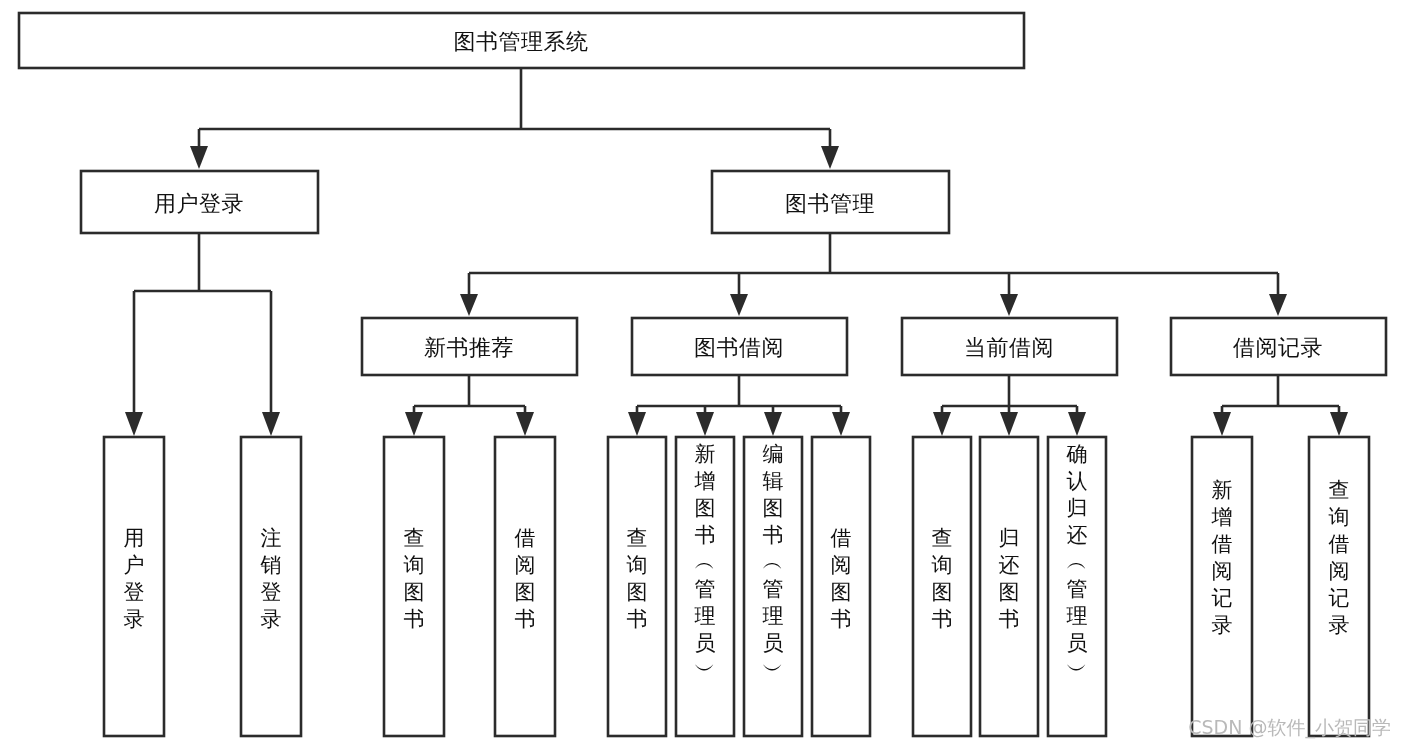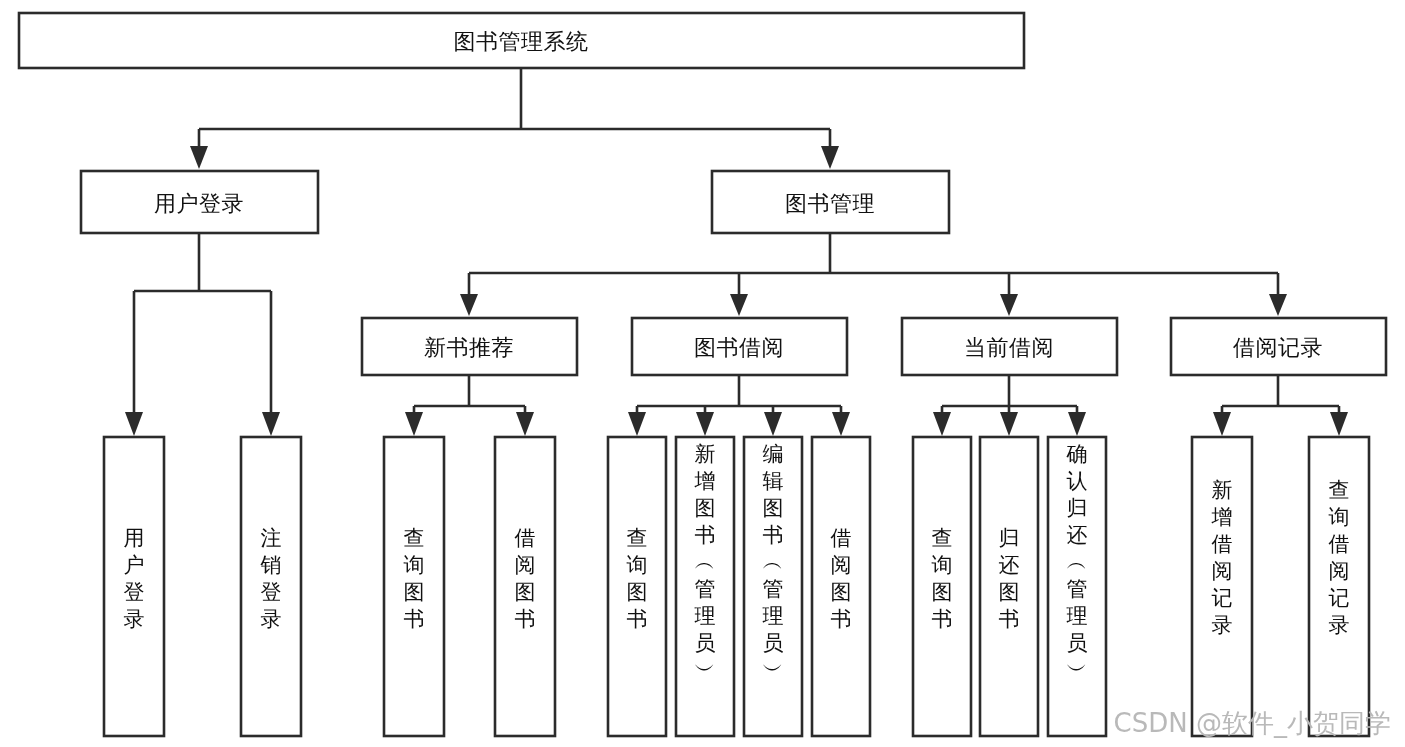--- a/index.html
+++ b/index.html
@@ -57,21 +57,21 @@
     font-family: "DejaVu Sans", "Liberation Sans", sans-serif;
     font-size: 21px;
     text-anchor: middle;
     letter-spacing: 0px;
   }
   .watermark {
     position: absolute;
     right: 14px;
     bottom: 6px;
     font-family: "DejaVu Sans", "Liberation Sans", sans-serif;
-    font-size: 26px;
+    font-size: 19px;
     color: #b9b9b9;
     white-space: nowrap;
     pointer-events: none;
     user-select: none;
   }
 </style>
 </head>
 <body>
 
 <div id="diagram-root">

